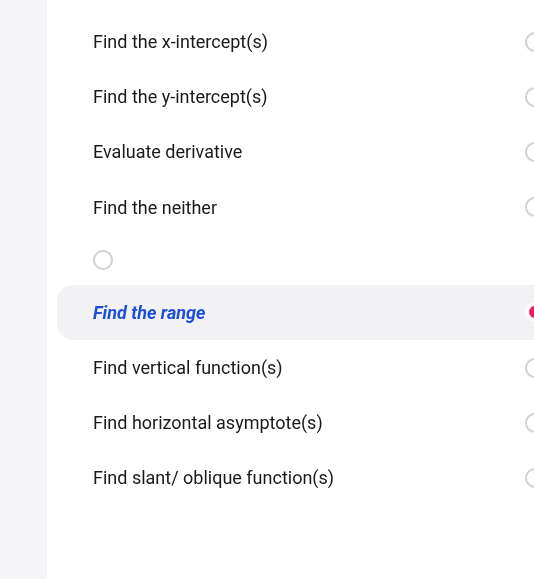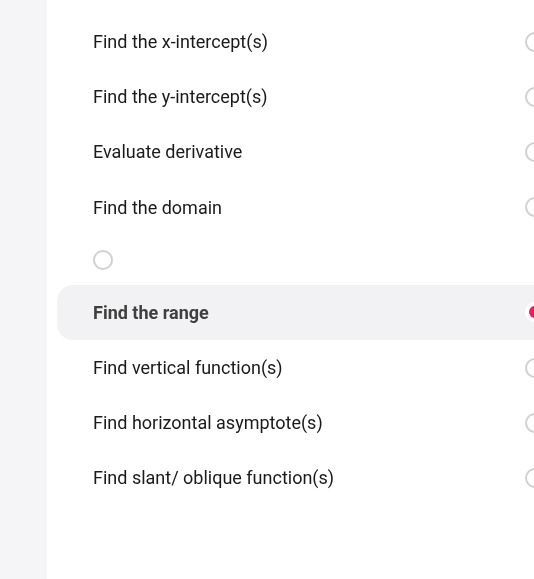--- a/index.html
+++ b/index.html
@@ -44,21 +44,22 @@
       border-radius: 16px;
     }
     .option-label {
       font-size: 18px;
       color: #1a1a1a;
       line-height: 1.4;
       max-width: 380px;
     }
     .option.selected .option-label {
       font-weight: 700;
-      color: #404040;
+      color: #1d4ed8;
+      font-style: italic;
     }
     .radio {
       width: 20px;
       height: 20px;
       min-width: 20px;
       border-radius: 50%;
       border: 2px solid #d0d0d5;
       display: flex;
       align-items: center;
       justify-content: center;
@@ -86,21 +87,21 @@
   </div>
   <div class="option">
     <span class="option-label">Find the y-intercept(s)</span>
     <span class="radio"></span>
   </div>
   <div class="option">
     <span class="option-label">Evaluate derivative</span>
     <span class="radio"></span>
   </div>
   <div class="option">
-    <span class="option-label">Find the domain</span>
+    <span class="option-label">Find the neither</span>
     <span class="radio"></span>
   </div>
   <div class="option">
     <span class="radio"></span>
   </div>
   <div class="option selected">
     <span class="option-label">Find the range</span>
     <span class="radio checked"></span>
   </div>
   <div class="option">

